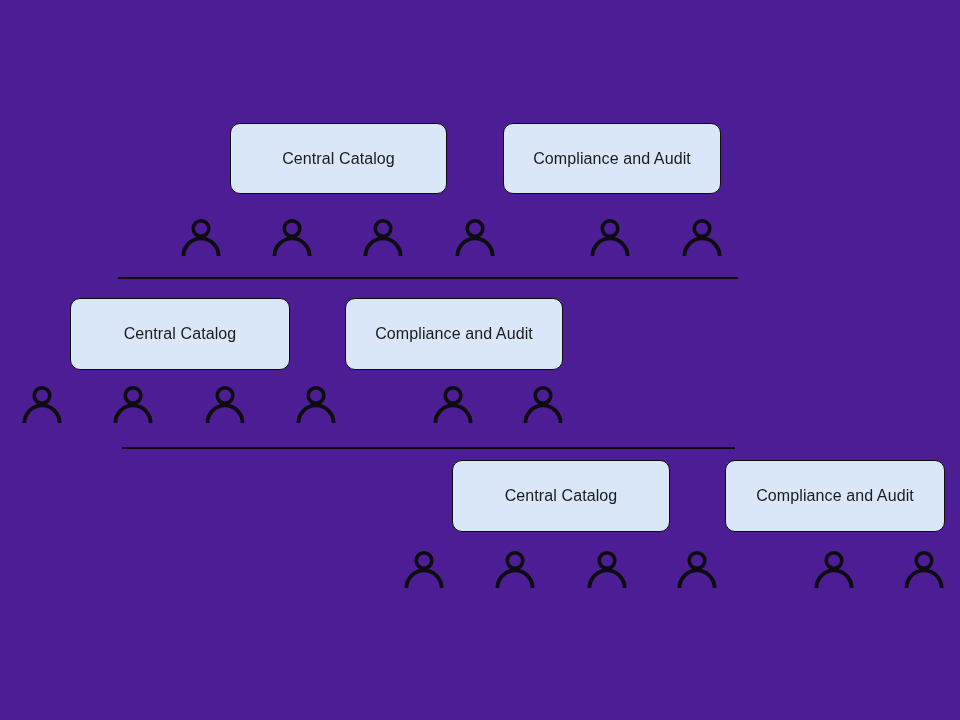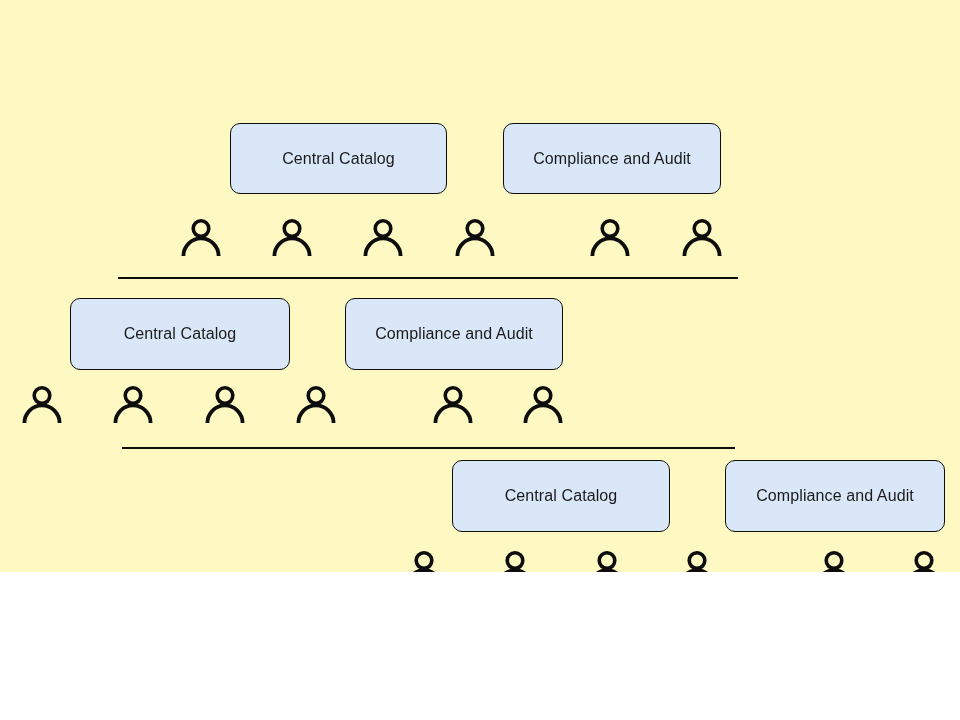--- a/index.html
+++ b/index.html
@@ -41,21 +41,21 @@
   }
   .divider {
     position: absolute;
     height: 2px;
     background: var(--line-color, #000);
   }
 </style>
 </head>
 <body>
 
-<div id="canvas" style="width: 960px; height: 572px; background: #fef9c3;">
+<div id="canvas" style="width: 960px; height: 720px; background: #4c1d95;">
     <div class="team">
       <div class="node" style="left: 230px; top: 123px; width: 217px; height: 71px;">
         <span class="node-label">Central Catalog</span>
       </div>
       <div class="node" style="left: 503px; top: 123px; width: 218px; height: 71px;">
         <span class="node-label">Compliance and Audit</span>
       </div>
       <div class="person" style="left: 179px; top: 219px;"><svg width="44" height="38" viewBox="0 0 44 38" fill="none" xmlns="http://www.w3.org/2000/svg">
           <circle cx="22" cy="9.6" r="7.8" stroke="#0d0d0d" stroke-width="3.6" fill="none"></circle>
           <path d="M 4.4 37 A 17.6 17.6 0 0 1 39.6 37" stroke="#0d0d0d" stroke-width="3.8" fill="none"></path>

